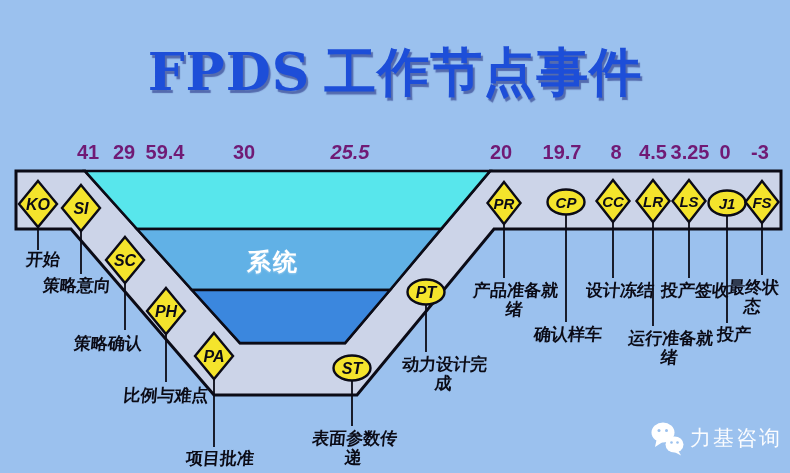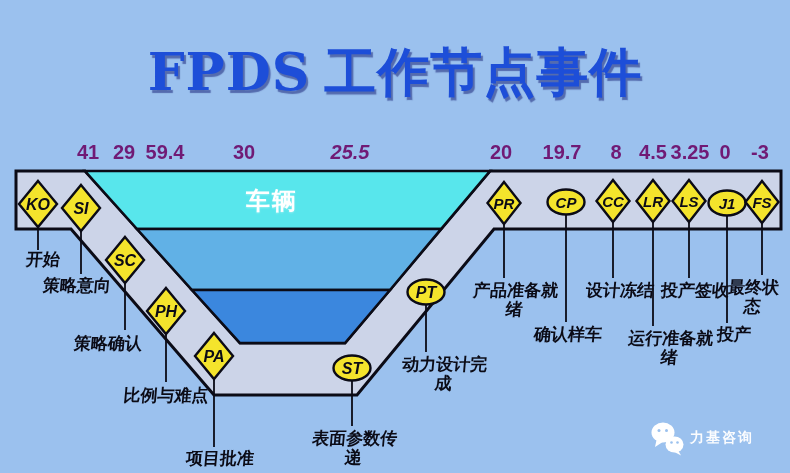--- a/index.html
+++ b/index.html
@@ -27,21 +27,21 @@
   }
   .ms-label{
     position:absolute;transform:translateX(-50%) skewX(-5deg);
     font-size:17px;line-height:19px;font-weight:bold;color:#0b0b16;
     text-align:center;white-space:nowrap;
   }
   .logo{
     position:absolute;left:650px;top:420px;display:flex;align-items:center;gap:6px;
     color:#ffffff;
   }
-  .logo-text{font-size:14px;font-weight:bold;letter-spacing:2px;opacity:.96;white-space:nowrap;}
+  .logo-text{font-size:21px;font-weight:normal;letter-spacing:2px;opacity:.96;white-space:nowrap;}
 </style>
 </head>
 <body>
 
 <div id="stage" style="background: rgb(155, 193, 238);">
 
   <svg id="diagram" width="790" height="473" viewBox="0 0 790 473">
 
     <polygon points="16,171 85,171 240,343 345,343 490,171 781,171 781,229 494,229 357,395 214,395 71,229 16,229" stroke="#0b0b16" stroke-width="3" stroke-linejoin="miter" fill="#ccd4e8"></polygon>
 
@@ -108,21 +108,21 @@
       <div class="tick" style="left: 350px; font-style: italic;">25.5</div>
       <div class="tick" style="left: 501px;">20</div>
       <div class="tick" style="left: 562px;">19.7</div>
       <div class="tick" style="left: 616px;">8</div>
       <div class="tick" style="left: 653px;">4.5</div>
       <div class="tick" style="left: 690px;">3.25</div>
       <div class="tick" style="left: 725px;">0</div>
       <div class="tick" style="left: 760px;">-3</div>
     </div>
 
-  <div class="layer-label" style="left:272px;top:201px">车辆</div>
+  <div class="layer-label" style="left:273px;top:262px">系统</div>
 
   <div id="labels">
       <div class="ms-label" style="left: 43px; top: 250px;">
         <div>开始</div>
       </div>
       <div class="ms-label" style="left: 77px; top: 276px;">
         <div>策略意向</div>
       </div>
       <div class="ms-label" style="left: 108px; top: 334px;">
         <div>策略确认</div>

